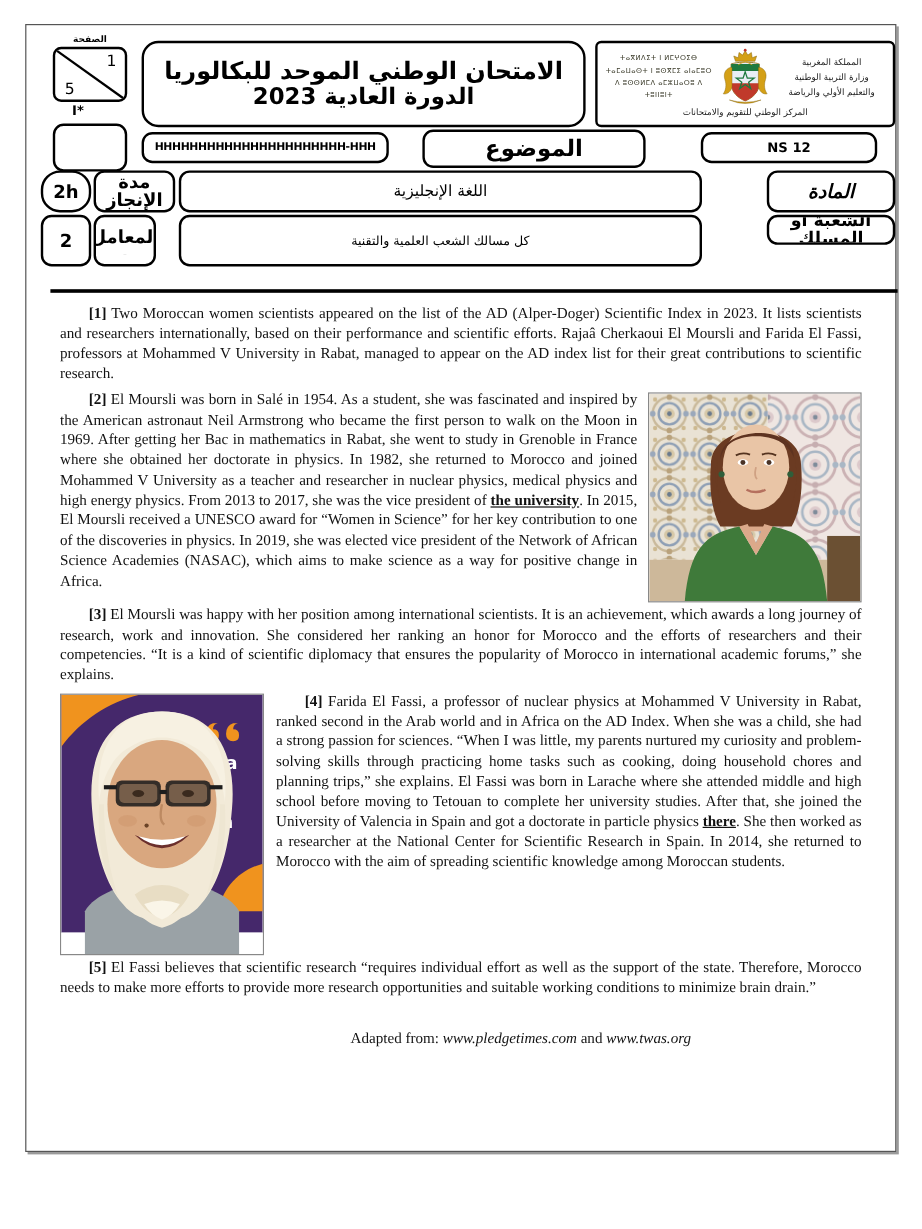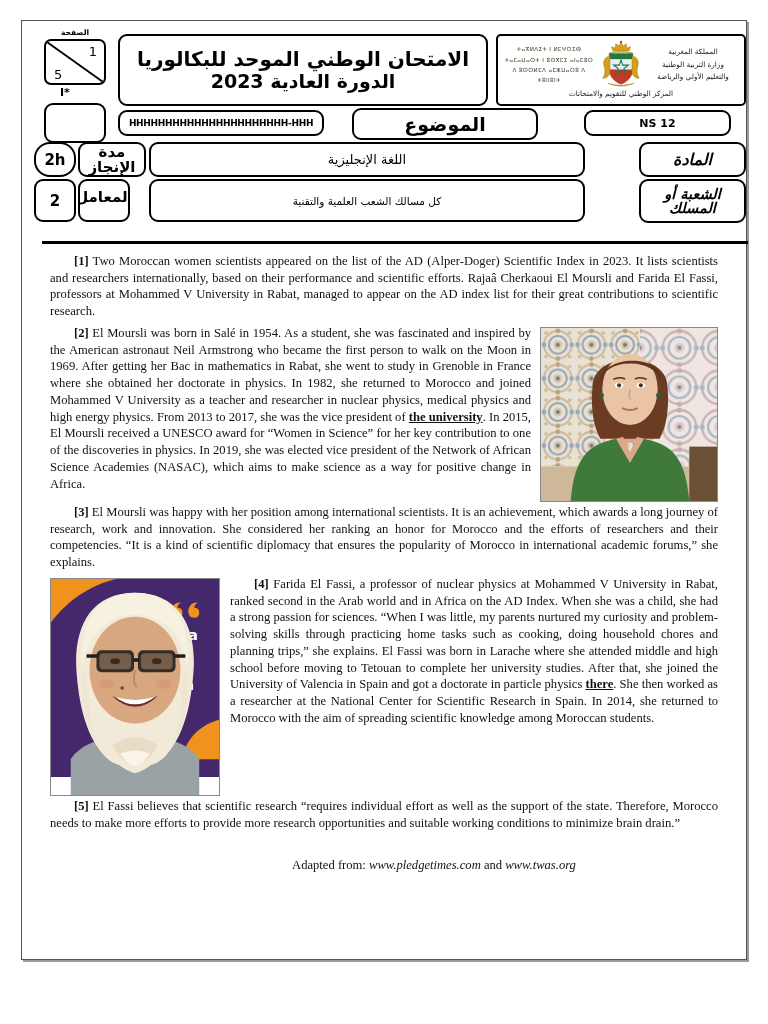--- a/index.html
+++ b/index.html
@@ -108,20 +108,21 @@
   }
 
   
   .exam-title {
     left: 86px;
     top: 6px;
     width: 370px;
     height: 72px;
     flex-direction: column;
     line-height: 1.12;
+    border-radius: 14px;
   }
   .exam-title .l1 {
     font-size: 20px;
     font-family: "DejaVu Sans", sans-serif;
     font-weight: bold;
     direction: rtl;
   }
   .exam-title .l2 {
     font-size: 19px;
     font-family: "DejaVu Sans", sans-serif;
@@ -273,26 +274,25 @@
     width: 436px;
     height: 43px;
     font-size: 10.5px;
     font-family: "DejaVu Sans", sans-serif;
     font-weight: normal;
   }
   .cell-choaba {
     left: 607px;
     top: 151px;
     width: 107px;
-    height: 44px;
+    height: 25px;
     font-size: 14.5px;
     overflow: hidden;
     flex-direction: column;
     line-height: 1.0;
-    font-style: italic;
   }
   .clip-sub {
     font-size: 14px;
     margin-top: -1px;
     opacity: 0.92;
     height: 8px;
     overflow: hidden;
   }
 
   .hrule {

